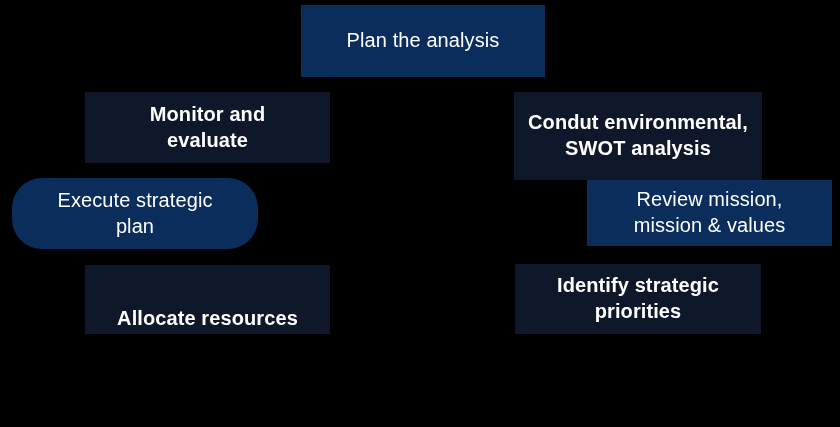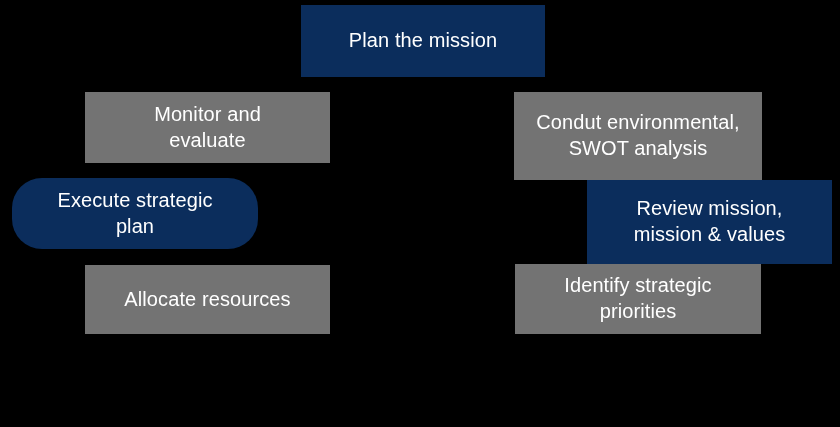--- a/index.html
+++ b/index.html
@@ -24,48 +24,48 @@
     color: #ffffff;
     font-size: 20px;
     line-height: 1.28;
     font-weight: 400;
     letter-spacing: 0.1px;
     box-sizing: border-box;
     padding: 2px 8px;
     white-space: pre-line;
   }
   .navy { background: #0b2d5c; }
-  .gold { background: #737373; }
+  .gold { background: #0f172a; font-weight: bold; }
 </style>
 </head>
 <body>
 
 <div id="canvas">
 
   <div class="node navy" style="left:301px; top:5px; width:244px; height:72px;">
-    <span>Plan the mission</span>
+    <span>Plan the analysis</span>
   </div>
 
   <div class="node gold" style="left:514px; top:92px; width:248px; height:88px;">
     <span>Condut environmental,
 SWOT analysis</span>
   </div>
 
-  <div class="node navy" style="left:587px; top:180px; width:245px; height:84px;">
+  <div class="node navy" style="left:587px; top:180px; width:245px; height:66px;">
     <span>Review mission,
 mission &amp; values</span>
   </div>
 
   <div class="node gold" style="left:515px; top:264px; width:246px; height:70px;">
     <span>Identify strategic
 priorities</span>
   </div>
 
 
-  <div class="node gold" style="left:85px; top:265px; width:245px; height:69px;">
+  <div class="node gold" style="left:85px; top:265px; width:245px; height:69px;align-items:flex-end;">
     <span>Allocate resources</span>
   </div>
 
   <div class="node navy" style="left:12px; top:178px; width:246px; height:71px;border-radius:30px;">
     <span>Execute strategic
 plan</span>
   </div>
 
   <div class="node gold" style="left:85px; top:92px; width:245px; height:71px;">
     <span>Monitor and

